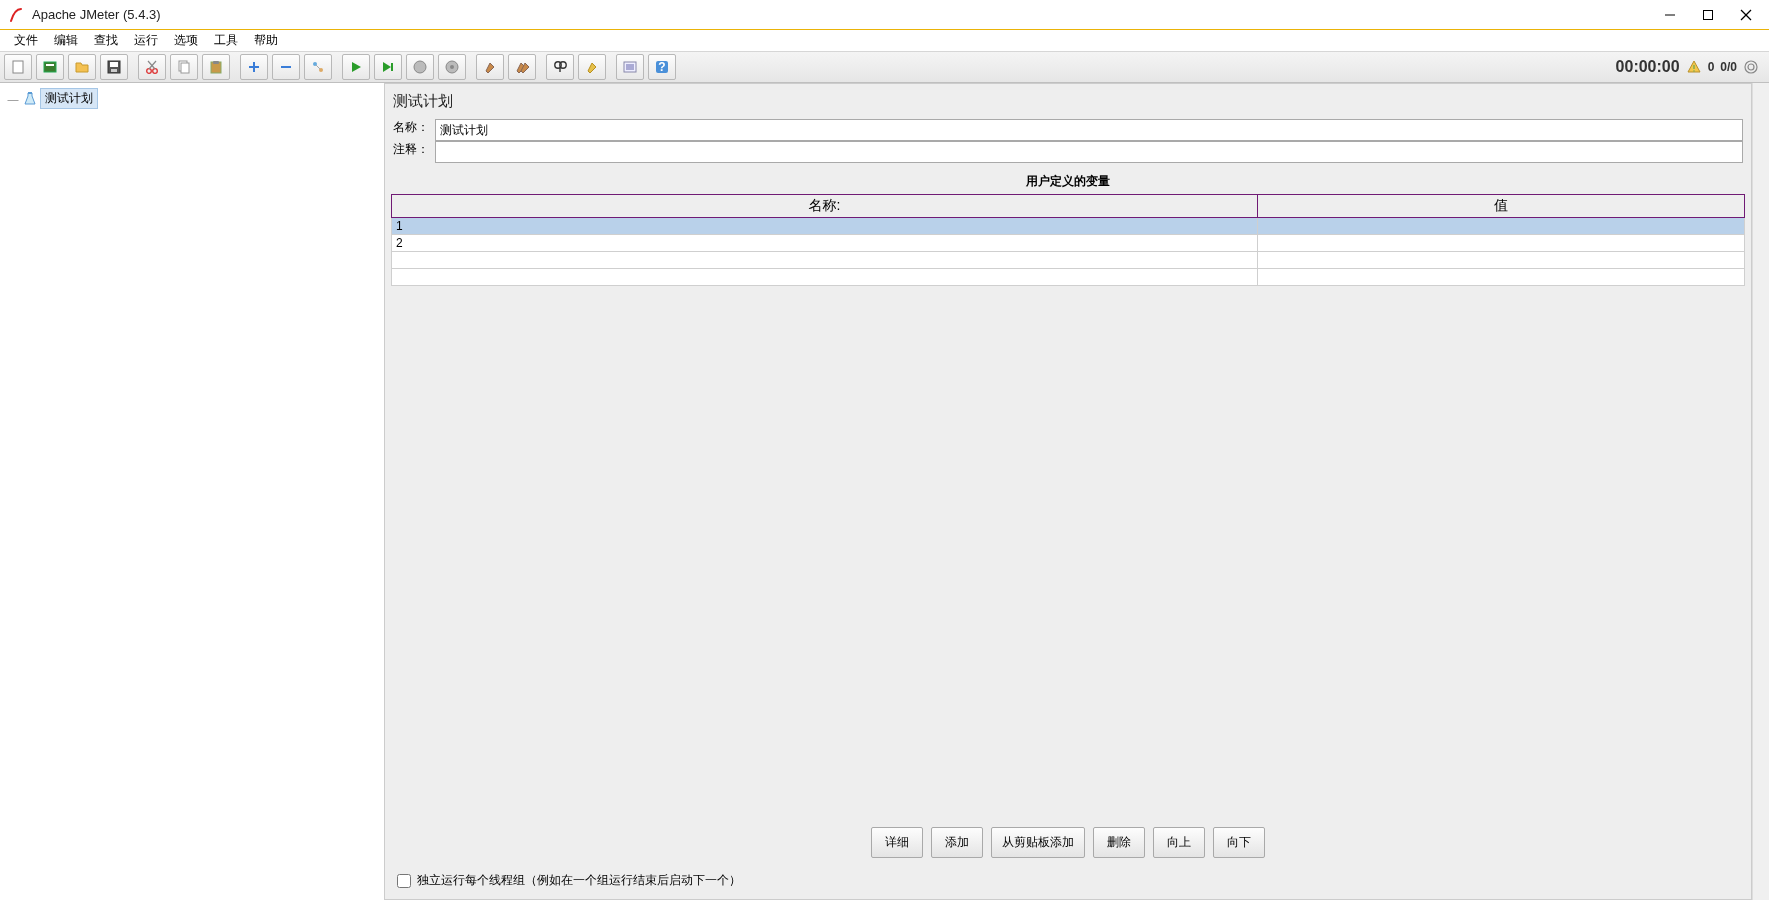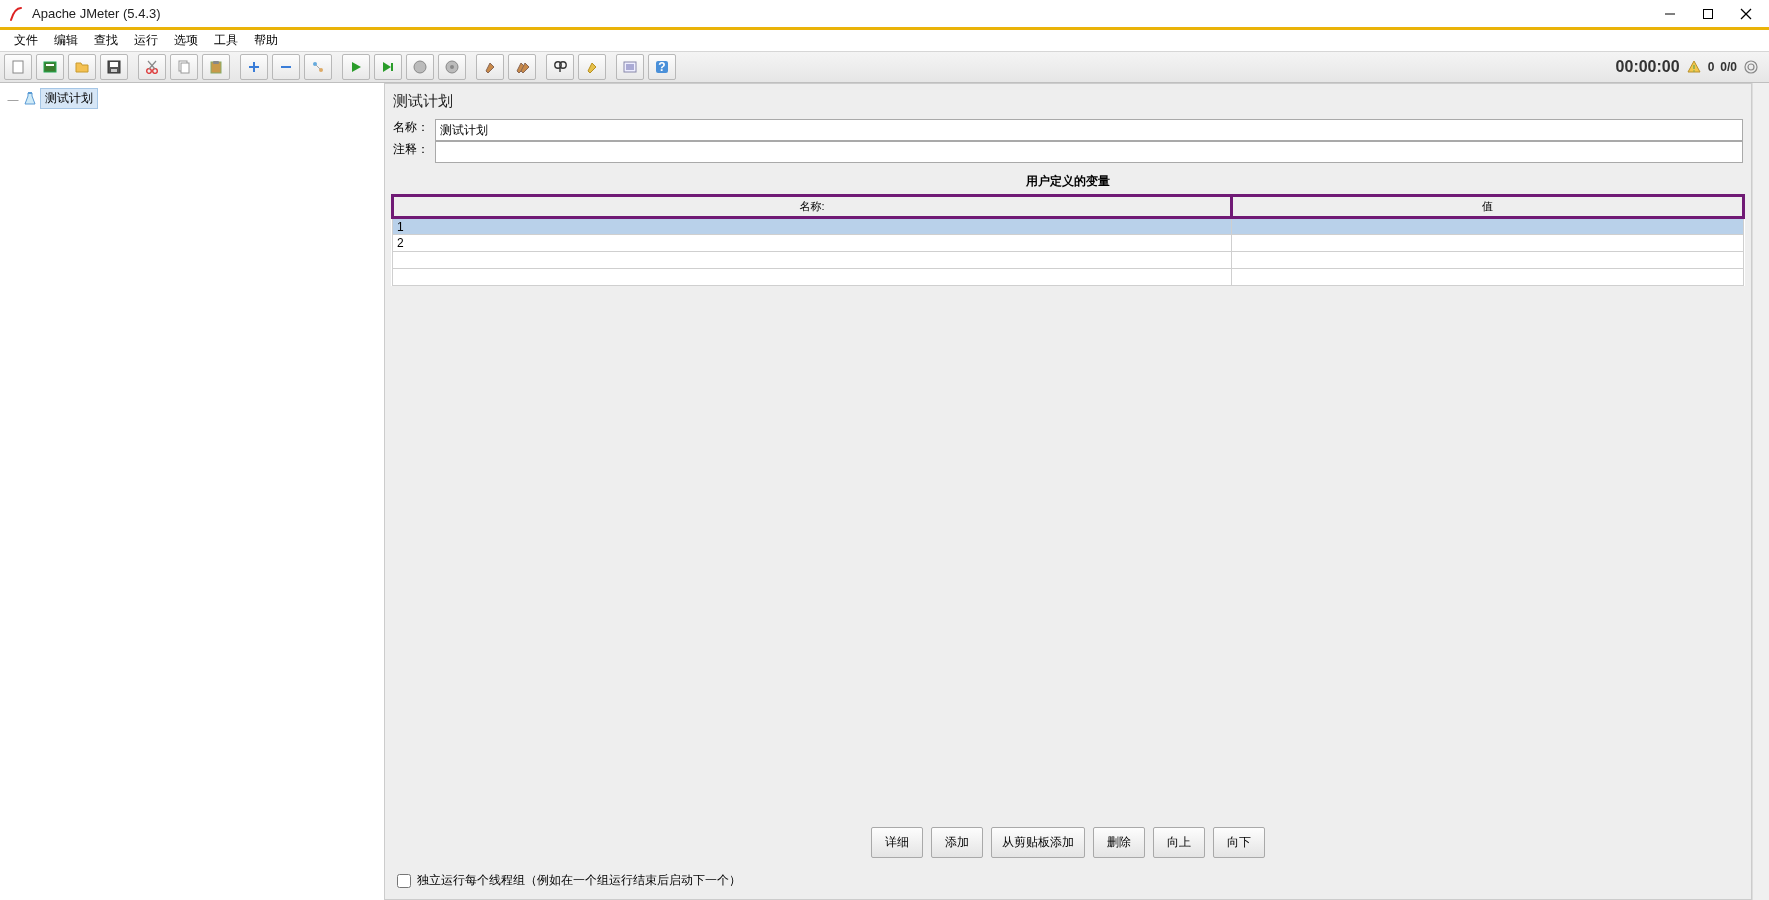--- a/index.html
+++ b/index.html
@@ -1,19 +1,19 @@
 <!DOCTYPE html>
 <html><head>
 <meta charset="utf-8">
 <style>
 * { margin:0; padding:0; box-sizing:border-box; font-family:"Microsoft YaHei","SimSun",Arial,sans-serif; font-size:12px; }
 body { background:#fff; width:1769px; height:900px; overflow:hidden; display:flex; flex-direction:column; }
 
 
-.titlebar { height:30px; background:#fff; display:flex; align-items:center; padding:0 8px; border-bottom:3px solid #eab308; }
+.titlebar { height:30px; background:#fff; display:flex; align-items:center; padding:0 8px; border-bottom:1px solid #eab308; }
 .titlebar .logo { width:16px; height:16px; margin-right:8px; }
 .titlebar .title { font-size:13px; color:#222; flex:1; }
 .titlebar .win-btns { display:flex; gap:24px; padding-right:8px; }
 .titlebar .win-btns span { width:14px; height:14px; display:flex; align-items:center; justify-content:center; color:#333; font-size:14px; cursor:default;}
 .titlebar .win-btns svg { display:block; }
 
 
 .menubar { height:21px; background:#fff; display:flex; align-items:center; padding:0 6px; gap:0; border-bottom:1px solid transparent; }
 .menubar .menu-item { padding:2px 8px; font-size:12px; color:#000; cursor:default; }
 
@@ -36,21 +36,21 @@
 .tree-row .node-label { padding:1px 4px; background:#d6e6f6; border:1px solid #a5c6e6; font-size:12px;}
 .content-panel { flex:1; background:#eeeeee; display:flex; flex-direction:column; border:1px solid #ccc; border-left:none; padding:4px 6px 6px 6px; overflow:hidden;}
 .content-title { font-size:15px; color:#222; padding:4px 2px 8px 2px;}
 .form-row { display:flex; align-items:flex-start; gap:6px; padding:0 2px;}
 .form-row label { font-size:12px; color:#000; white-space:nowrap; min-width:36px;}
 .form-row input[type=text] { flex:1; height:22px; border:1px solid #a9a9a9; background:#fff; padding:0 4px; font-size:12px;}
 .section-title { text-align:center; font-size:12px; font-weight:bold; color:#000; padding:10px 0 4px 0;}
 .var-table-wrap { flex:1; display:flex; flex-direction:column; min-height:0;}
 .var-table-container { border:none; }
 table.var-table { width:100%; border-collapse:collapse; background:#fff; }
-table.var-table th { background:#eeeeee; border:3px solid #701a75; font-weight:normal; font-size:11px; padding:2px 4px; text-align:center; height:18px;}
+table.var-table th { background:#eeeeee; border:1px solid #701a75; font-weight:normal; font-size:14px; padding:2px 4px; text-align:center; height:18px;}
 table.var-table td { border:1px solid #cfcfcf; font-size:12px; padding:0 4px; height:17px; background:#fff;}
 table.var-table tr.selected td { background:#b9d1ea; }
 .table-filler { flex:1; background:#eeeeee; }
 .button-row { display:flex; justify-content:center; gap:8px; padding:10px 0;}
 .button-row button { min-width:52px; height:31px; border:1px solid #a9a9a9; background:linear-gradient(#fdfdfd,#e4e4e4); border-radius:2px; font-size:12px; padding:0 10px; cursor:default;}
 .checkbox-row { display:flex; align-items:center; gap:6px; padding:4px 6px;}
 .checkbox-row input[type=checkbox]{ width:14px; height:14px;}
 .checkbox-row label { font-size:12px; color:#000;}
 
 

